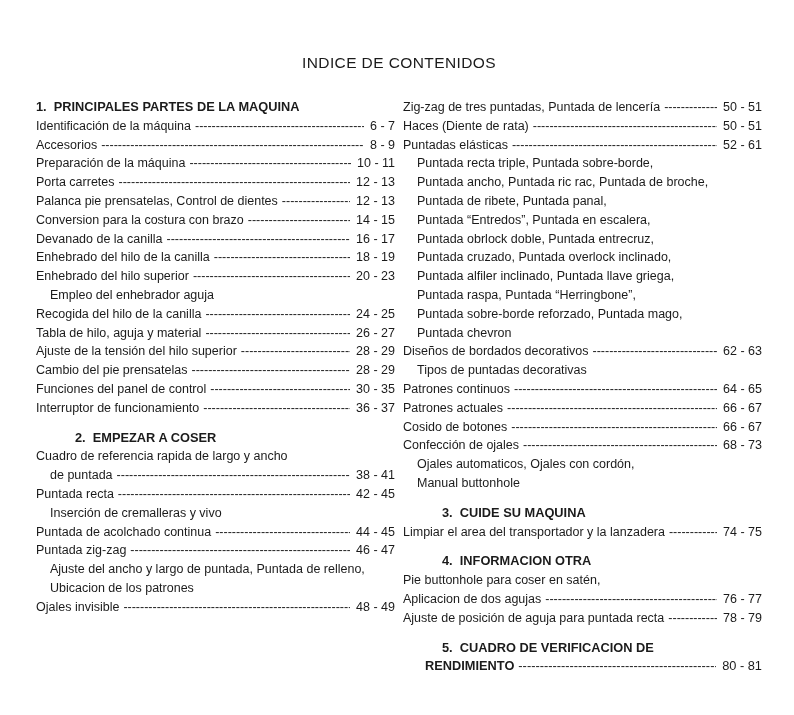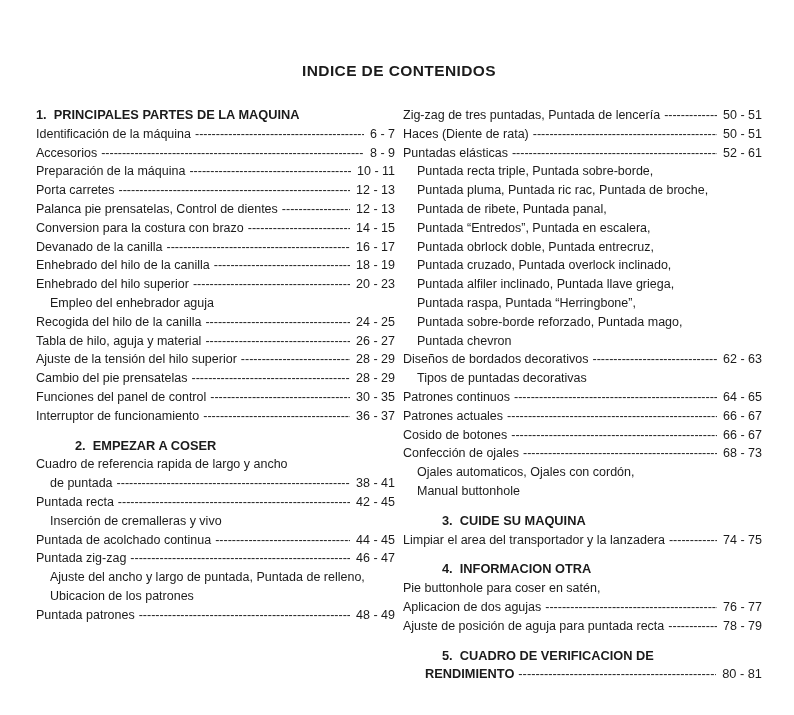--- a/index.html
+++ b/index.html
@@ -14,24 +14,24 @@
     height: 715px;
     overflow: hidden;
   }
   .page {
     box-sizing: border-box;
     width: 794px;
     height: 715px;
     padding: 50px 32px 0 36px;
   }
   .title {
-    margin: 12px 0 26px 0;
+    margin: 4px 0 26px 0;
     text-align: center;
     font-size: 15.5px;
-    font-weight: bold;
+    font-weight: normal;
     letter-spacing: 0.4px;
   }
   .cols {
     display: flex;
     gap: 8px;
   }
   .col {
     flex: 1 1 0;
     min-width: 0;
   }
@@ -92,28 +92,28 @@
         <div class="row"><span class="txt">Interruptor de funcionamiento</span><span class="leader">--------------------------------------------------------------------------------------------------------------------------------------------------------------------------------------------------------------------------------------------------------------------</span><span class="pages"> 36 - 37</span></div>
         <div class="row bold gap"><span class="txt">2.  EMPEZAR A COSER</span></div>
         <div class="row"><span class="txt">Cuadro de referencia rapida de largo y ancho</span></div>
         <div class="row ind1"><span class="txt">de puntada</span><span class="leader">--------------------------------------------------------------------------------------------------------------------------------------------------------------------------------------------------------------------------------------------------------------------</span><span class="pages"> 38 - 41</span></div>
         <div class="row"><span class="txt">Puntada recta</span><span class="leader">--------------------------------------------------------------------------------------------------------------------------------------------------------------------------------------------------------------------------------------------------------------------</span><span class="pages"> 42 - 45</span></div>
         <div class="row ind1"><span class="txt">Inserción de cremalleras y vivo</span></div>
         <div class="row"><span class="txt">Puntada de acolchado continua</span><span class="leader">--------------------------------------------------------------------------------------------------------------------------------------------------------------------------------------------------------------------------------------------------------------------</span><span class="pages"> 44 - 45</span></div>
         <div class="row"><span class="txt">Puntada zig-zag</span><span class="leader">--------------------------------------------------------------------------------------------------------------------------------------------------------------------------------------------------------------------------------------------------------------------</span><span class="pages"> 46 - 47</span></div>
         <div class="row ind1"><span class="txt">Ajuste del ancho y largo de puntada, Puntada de relleno,</span></div>
         <div class="row ind1"><span class="txt">Ubicacion de los patrones</span></div>
-        <div class="row"><span class="txt">Puntada patrones</span><span class="leader">--------------------------------------------------------------------------------------------------------------------------------------------------------------------------------------------------------------------------------------------------------------------</span><span class="pages"> 48 - 49</span></div>
+        <div class="row"><span class="txt">Ojales invisible</span><span class="leader">--------------------------------------------------------------------------------------------------------------------------------------------------------------------------------------------------------------------------------------------------------------------</span><span class="pages"> 48 - 49</span></div>
       </div>
     <div class="col">
         <div class="row"><span class="txt">Zig-zag de tres puntadas, Puntada de lencería</span><span class="leader">--------------------------------------------------------------------------------------------------------------------------------------------------------------------------------------------------------------------------------------------------------------------</span><span class="pages"> 50 - 51</span></div>
         <div class="row"><span class="txt">Haces (Diente de rata)</span><span class="leader">--------------------------------------------------------------------------------------------------------------------------------------------------------------------------------------------------------------------------------------------------------------------</span><span class="pages"> 50 - 51</span></div>
         <div class="row"><span class="txt">Puntadas elásticas</span><span class="leader">--------------------------------------------------------------------------------------------------------------------------------------------------------------------------------------------------------------------------------------------------------------------</span><span class="pages"> 52 - 61</span></div>
         <div class="row ind1"><span class="txt">Puntada recta triple, Puntada sobre-borde,</span></div>
-        <div class="row ind1"><span class="txt">Puntada pluma, Puntada ric rac, Puntada de broche,</span></div>
+        <div class="row ind1"><span class="txt">Puntada ancho, Puntada ric rac, Puntada de broche,</span></div>
         <div class="row ind1"><span class="txt">Puntada de ribete, Puntada panal,</span></div>
         <div class="row ind1"><span class="txt">Puntada “Entredos”, Puntada en escalera,</span></div>
         <div class="row ind1"><span class="txt">Puntada obrlock doble, Puntada entrecruz,</span></div>
         <div class="row ind1"><span class="txt">Puntada cruzado, Puntada overlock inclinado,</span></div>
         <div class="row ind1"><span class="txt">Puntada alfiler inclinado, Puntada llave griega,</span></div>
         <div class="row ind1"><span class="txt">Puntada raspa, Puntada “Herringbone”,</span></div>
         <div class="row ind1"><span class="txt">Puntada sobre-borde reforzado, Puntada mago,</span></div>
         <div class="row ind1"><span class="txt">Puntada chevron</span></div>
         <div class="row"><span class="txt">Diseños de bordados decorativos</span><span class="leader">--------------------------------------------------------------------------------------------------------------------------------------------------------------------------------------------------------------------------------------------------------------------</span><span class="pages"> 62 - 63</span></div>
         <div class="row ind1"><span class="txt">Tipos de puntadas decorativas</span></div>

